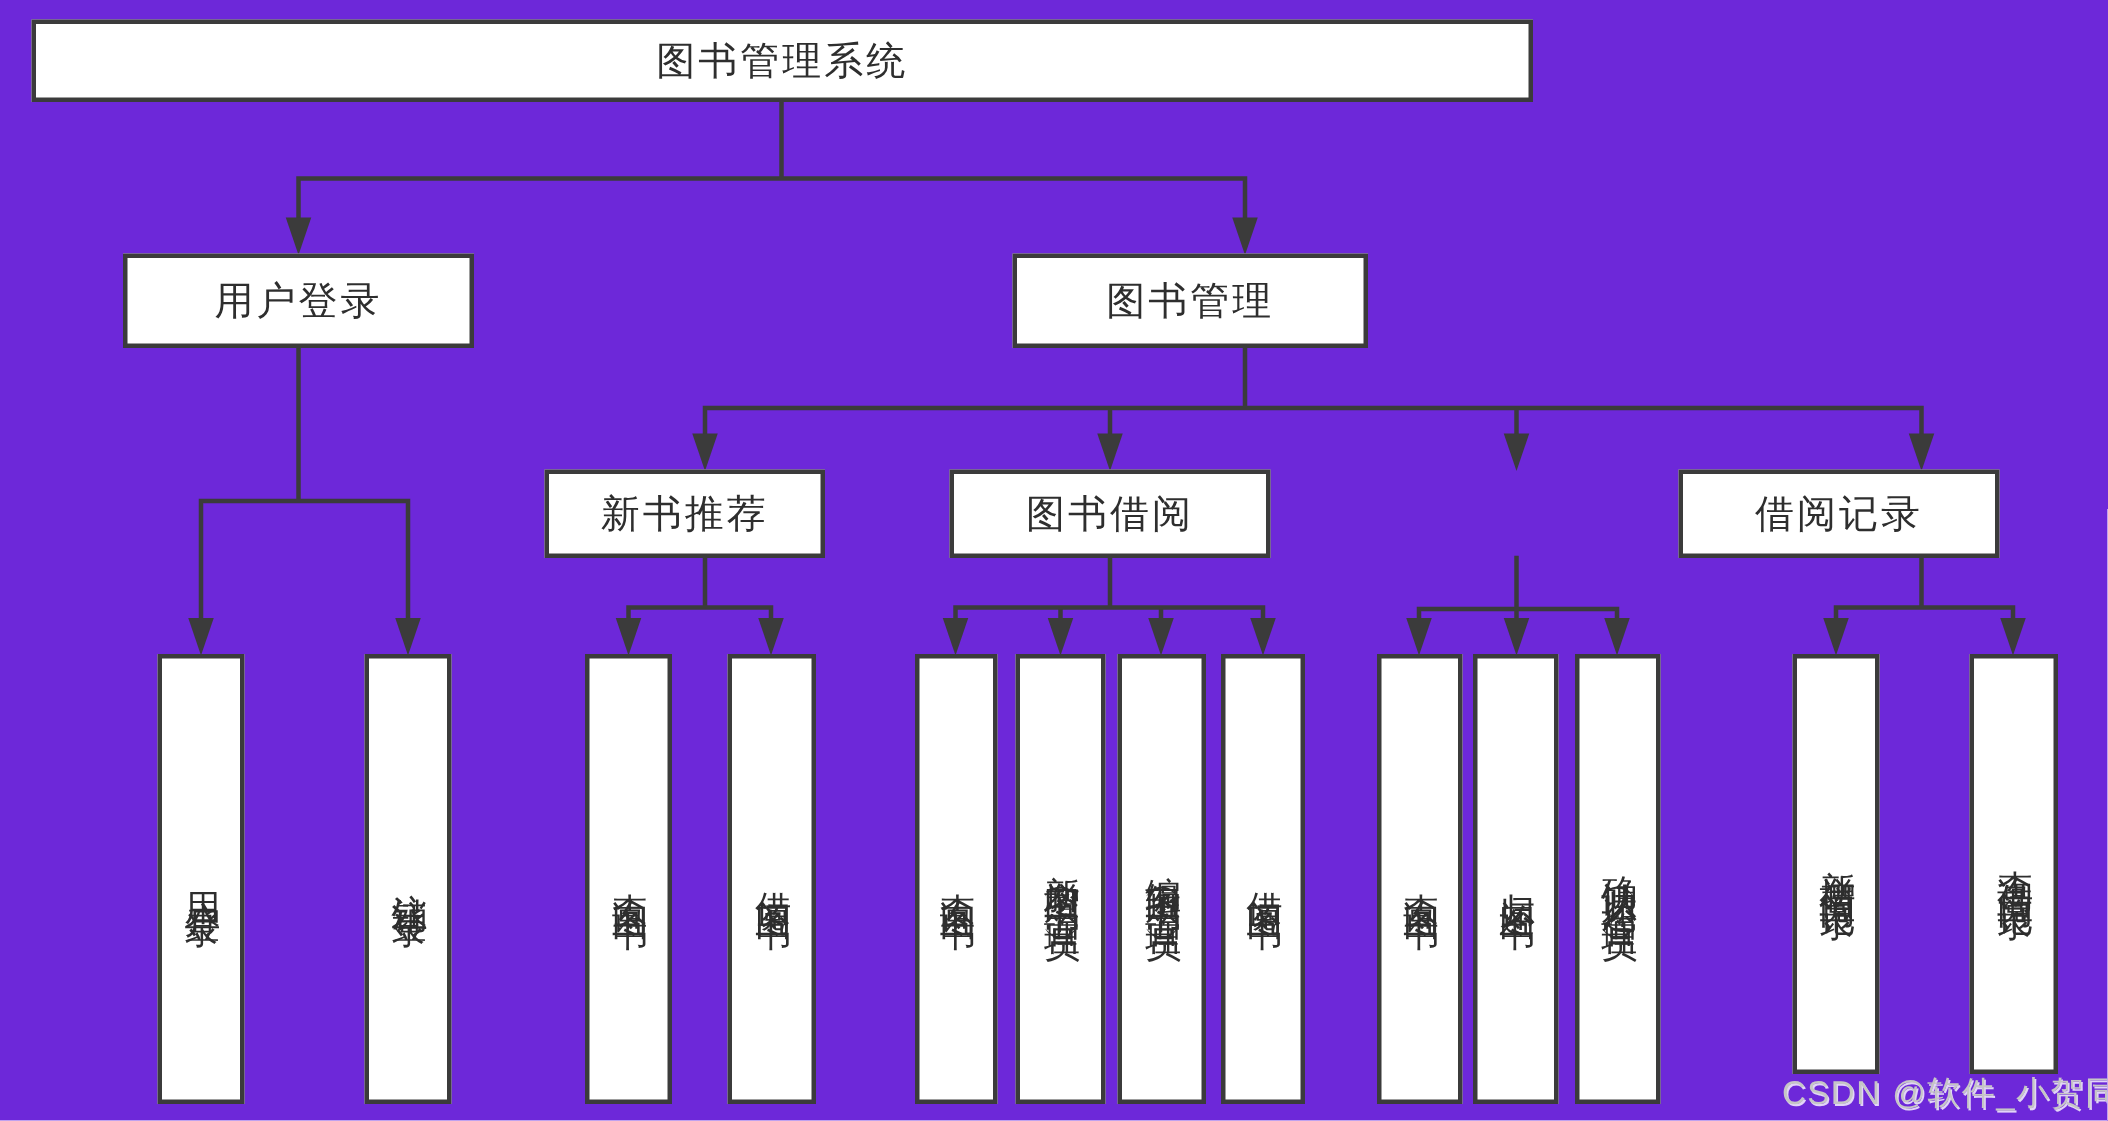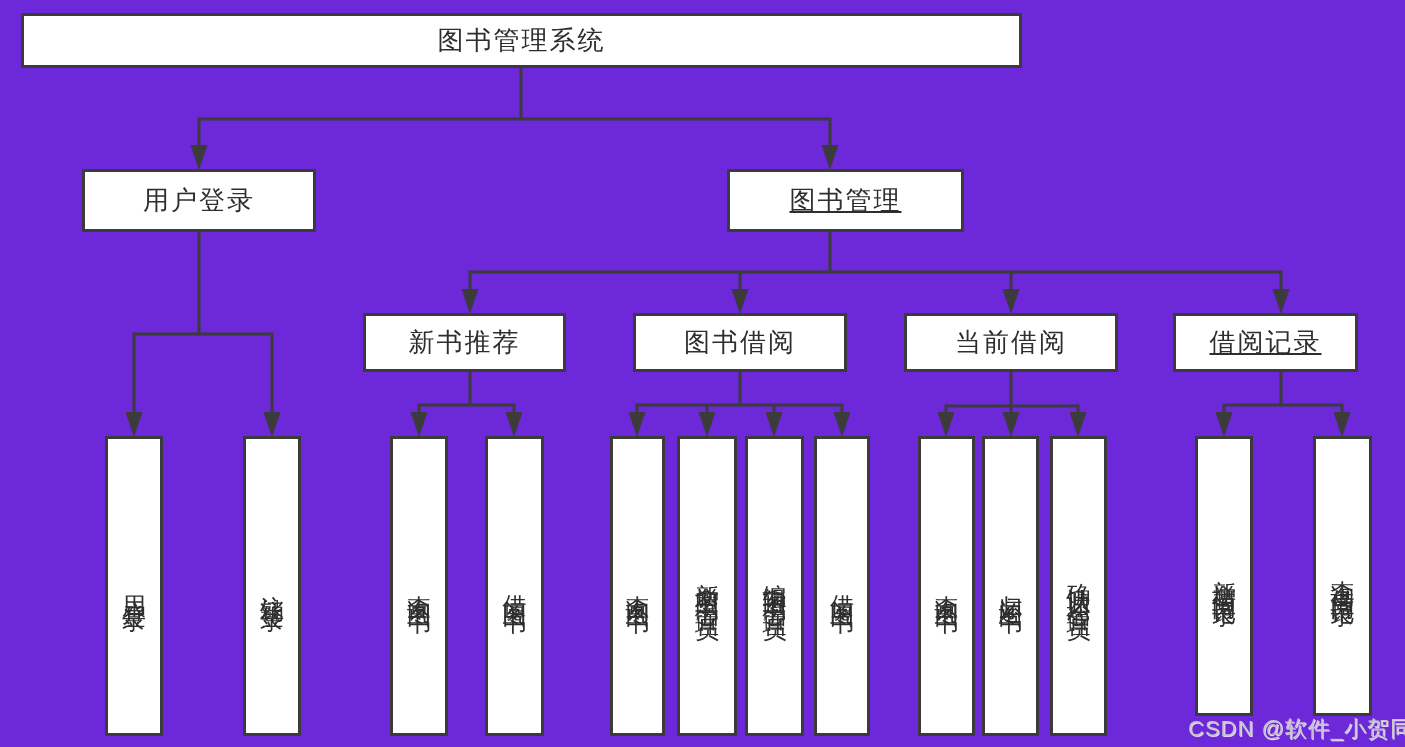--- a/index.html
+++ b/index.html
@@ -58,33 +58,30 @@
       <polygon points="1224,437 1215.5,412 1232.5,412" fill="#3b3b3b"></polygon>
       <polygon points="1342,437 1333.5,412 1350.5,412" fill="#3b3b3b"></polygon>
     </svg>
 
   <div class="node horz" style="left: 21px; top: 13px; width: 1001px; height: 55px;">
       <span class="lbl">图书管理系统</span>
     </div>
   <div class="node horz" style="left: 82px; top: 169px; width: 234px; height: 63px;">
       <span class="lbl">用户登录</span>
     </div>
-  <div class="node horz" style="left: 727px; top: 169px; width: 237px; height: 63px; text-decoration: underline;">
+  <div class="node horz" style="left: 675px; top: 169px; width: 237px; height: 63px;">
       <span class="lbl">图书管理</span>
     </div>
-  <div class="node horz" style="left: 363px; top: 313px; width: 203px; height: 59px;">
+  <div class="node horz" style="left: 363px; top: 313px; width: 187px; height: 59px;">
       <span class="lbl">新书推荐</span>
     </div>
   <div class="node horz" style="left: 633px; top: 313px; width: 214px; height: 59px; font-family: Liberation Serif, serif;">
       <span class="lbl">图书借阅</span>
     </div>
-  <div class="node horz" style="left: 904px; top: 313px; width: 214px; height: 59px;">
-      <span class="lbl">当前借阅</span>
-    </div>
-  <div class="node horz" style="left: 1173px; top: 313px; width: 185px; height: 59px; text-decoration: underline;">
+  <div class="node horz" style="left: 1119px; top: 313px; width: 214px; height: 59px;">
       <span class="lbl">借阅记录</span>
     </div>
   <div class="node vert" style="left: 105px; top: 436px; width: 58px; height: 300px;">
       <span class="lbl">用户登录</span>
     </div>
   <div class="node vert" style="left: 243px; top: 436px; width: 58px; height: 300px;">
       <span class="lbl">注销登录</span>
     </div>
   <div class="node vert" style="left: 390px; top: 436px; width: 58px; height: 300px;">
       <span class="lbl">查询图书</span>

